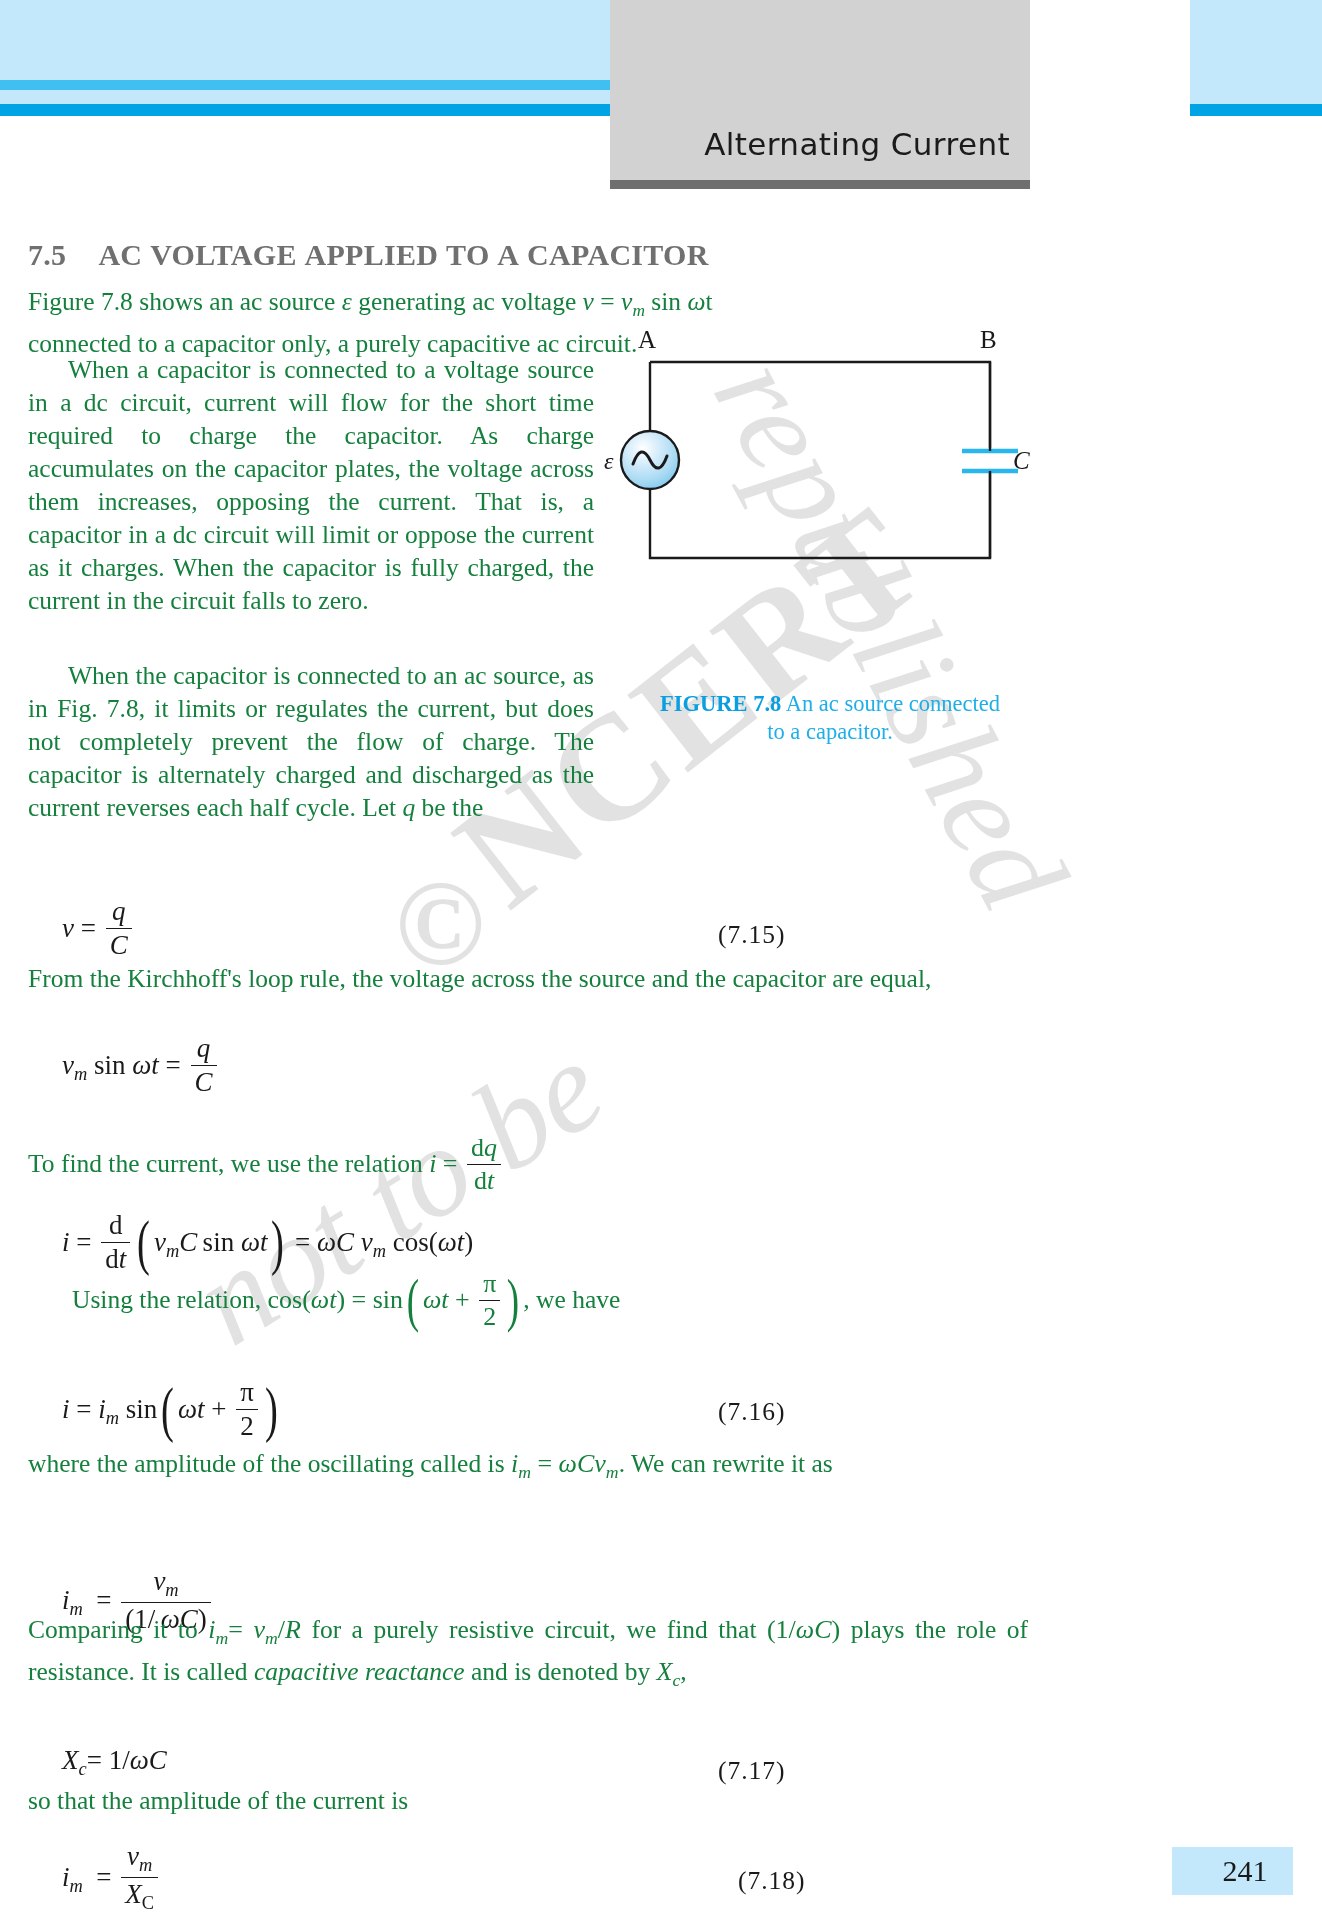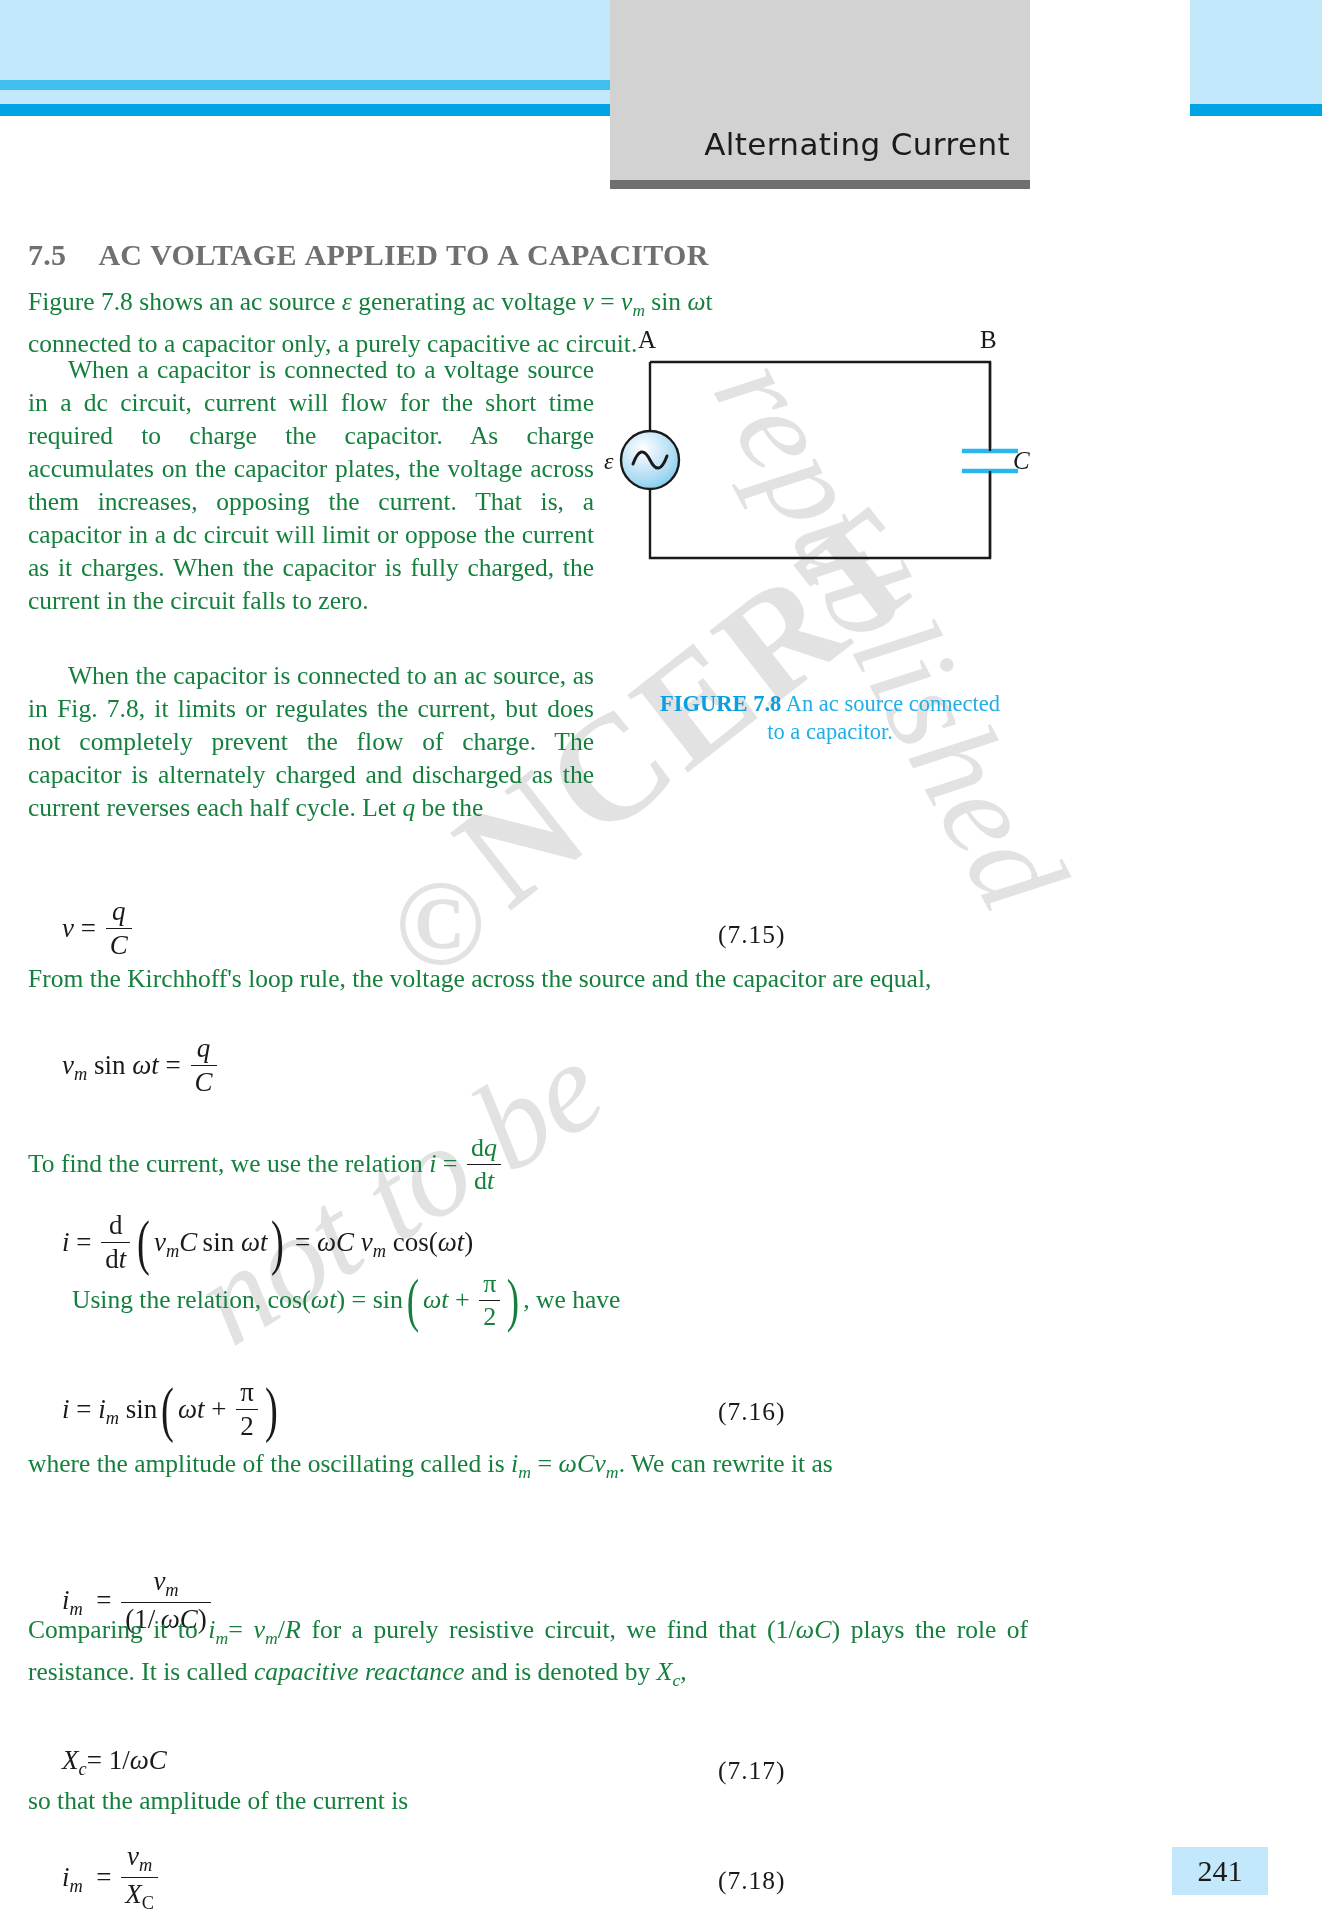--- a/index.html
+++ b/index.html
@@ -215,33 +215,34 @@
   #eq715 { left: 62px; top: 898px; }
   #eq715n { left: 718px; top: 920px; }
   #eq-vm { left: 62px; top: 1035px; }
   #eq-i1 { left: 62px; top: 1209px; }
   #eq716 { left: 62px; top: 1376px; }
   #eq716n { left: 718px; top: 1397px; }
   #eq-im1 { left: 62px; top: 1568px; }
   #eq717 { left: 62px; top: 1745px; }
   #eq717n { left: 718px; top: 1735px; margin-top: 21px; }
   #eq718 { left: 62px; top: 1843px; }
-  #eq718n { left: 718px; top: 1866px; }
+  #eq718n { left: 738px; top: 1866px; }
 
   
   .pageno {
     position: absolute;
     left: 1172px; top: 1847px;
     width: 96px; height: 48px;
     background: #c3e7fb;
     display: flex;
     align-items: center;
     justify-content: center;
     font-size: 30px;
     color: #1a1a1a;
+    padding-left: 25px;
   }
 </style>
 </head>
 <body>
 
 <div class="hdr-pale-block"></div>
 <div class="hdr-pale-right"></div>
 <div class="hdr-band-mid"></div>
 <div class="hdr-band-gap"></div>
 <div class="hdr-band-bot"></div>

